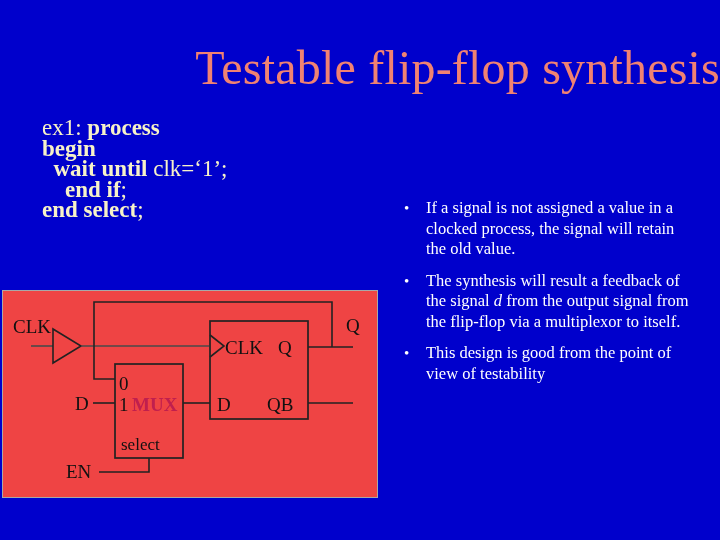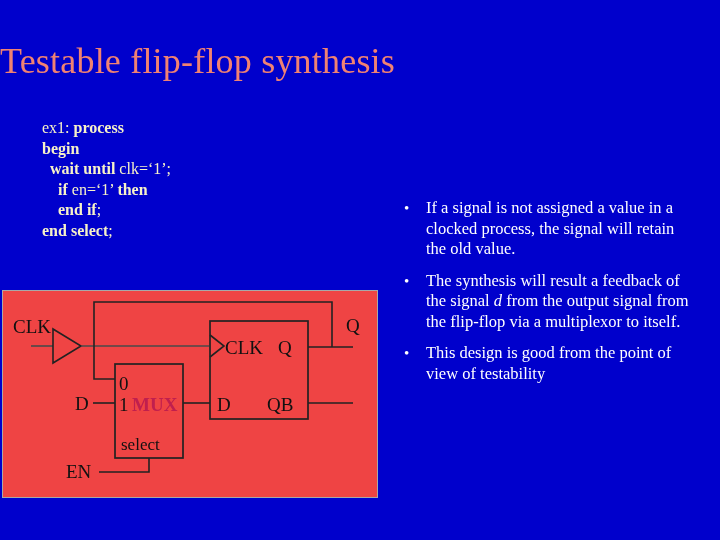--- a/index.html
+++ b/index.html
@@ -21,37 +21,37 @@
     height: 540px;
     background: #0000cc;
   }
 
   
   #title {
     position: absolute;
     left: 0;
     top: 42px;
     width: 720px;
-    text-align: left;
+    text-align: right;
     color: #f08272;
-    font-size: 36px;
+    font-size: 48px;
     font-family: "Liberation Serif", serif;
     font-weight: normal;
     letter-spacing: 0.2px;
     line-height: 1.1;
   }
 
   
   #code {
     position: absolute;
     left: 42px;
     top: 118px;
     width: 300px;
     color: #f7f2c8;
-    font-size: 16px;
+    font-size: 23px;
     font-family: "Liberation Serif", serif;
     line-height: 20.5px;
   }
   #code .ln { white-space: pre; }
   #code b { font-weight: bold; }
 
   
   #bullets {
     position: absolute;
     left: 398px;
@@ -125,21 +125,20 @@
 <body>
 
 <div id="slide">
 
   <div id="title">Testable flip-flop synthesis</div>
 
   <div id="code">
       <div class="ln"><span>ex1: </span><b>process</b></div>
       <div class="ln"><b>begin</b></div>
       <div class="ln"><span>  </span><b>wait until </b><span>clk=‘1’;</span></div>
-      <div class="ln"><span>    </span><b>if </b><span>en=‘1’ </span><b>then</b></div>
       <div class="ln"><span>    </span><b>end if</b><span>;</span></div>
       <div class="ln"><b>end select</b><span>;</span></div>
     </div>
 
   <div id="bullets">
       <div class="bullet"><span class="dot">•</span><span><span>If a signal is not assigned a value in a clocked process, the signal will retain the old value.</span></span></div>
       <div class="bullet"><span class="dot">•</span><span><span>The synthesis will result a feedback of the signal </span><i>d</i><span> from the output signal from the flip-flop via a multiplexor to itself.</span></span></div>
       <div class="bullet"><span class="dot">•</span><span><span>This design is good from the point of view of testability</span></span></div>
     </div>
 

